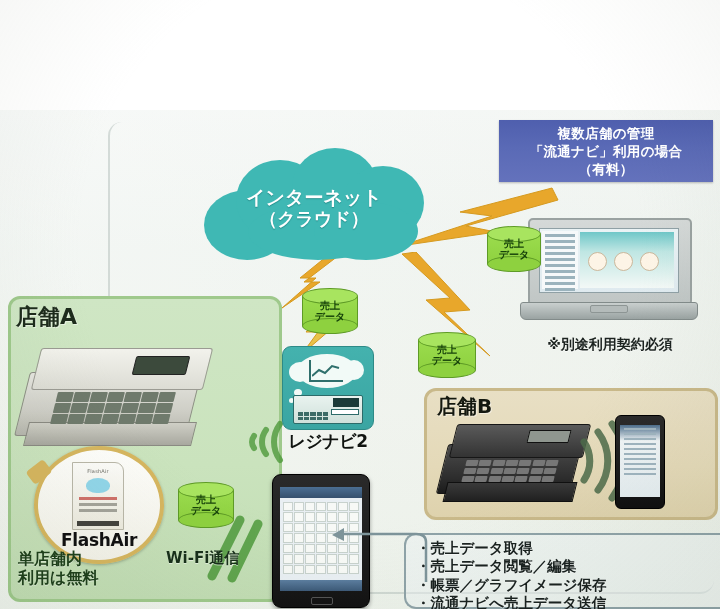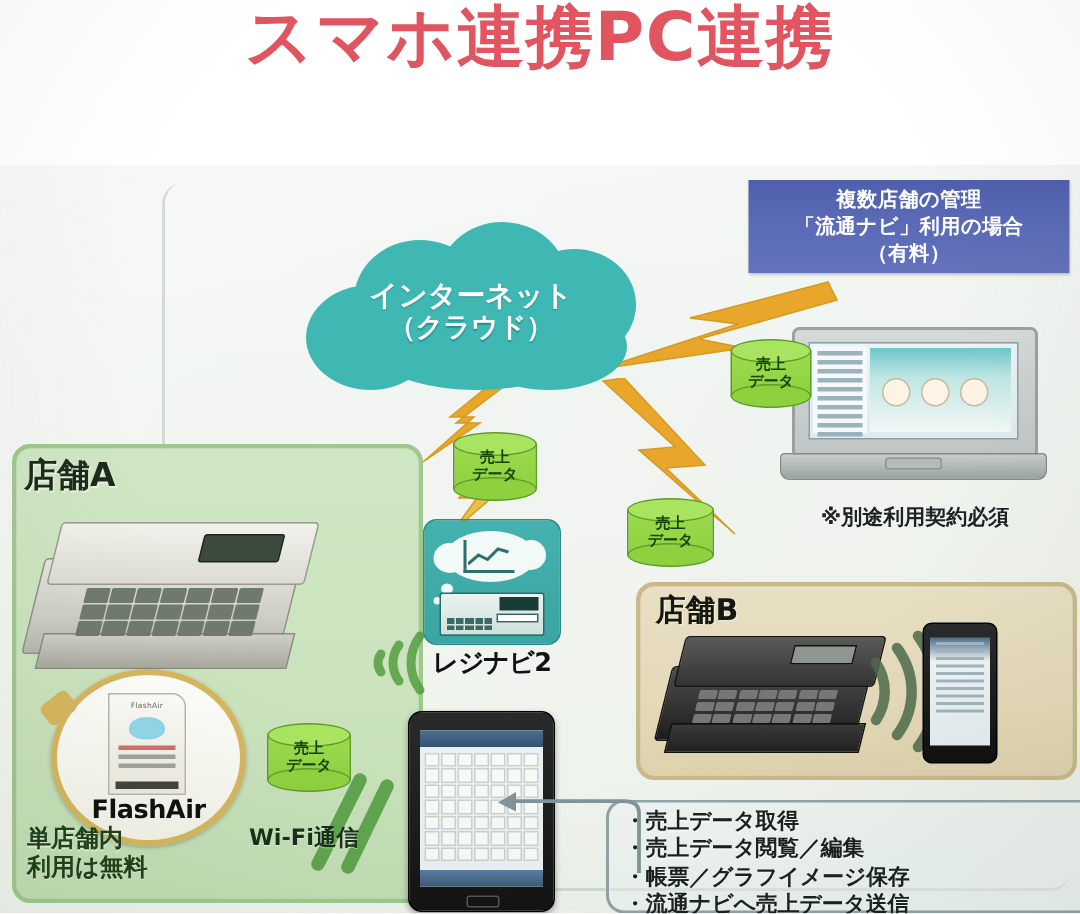--- a/index.html
+++ b/index.html
@@ -408,21 +408,20 @@
     font-size:15px;font-weight:bold;color:#18301a;
     text-shadow:0 1px 0 rgba(255,255,255,.5);
   }
 </style>
 </head>
 <body>
 
 <div id="stage">
 
   <div class="title-block">
-    <span class="title-line l1">スマホ連携PC連携</span>
   </div>
 
   <div class="base"></div>
   <div class="diagram-frame"></div>
 
   <svg class="bolt" style="left:400px;top:186px;" width="160" height="70" viewBox="0 0 160 70">
     <polygon points="152,2 60,26 92,30 0,60 96,46 66,40 158,14" fill="#e8a72b" stroke="#d59a20" stroke-width="1"></polygon>
   </svg>
   <svg class="bolt" style="left:392px;top:252px;" width="130" height="110" viewBox="0 0 130 110">
     <polygon points="10,2 58,46 34,48 98,104 52,60 78,58 24,0" fill="#e8a72b" stroke="#d59a20" stroke-width="1"></polygon>

